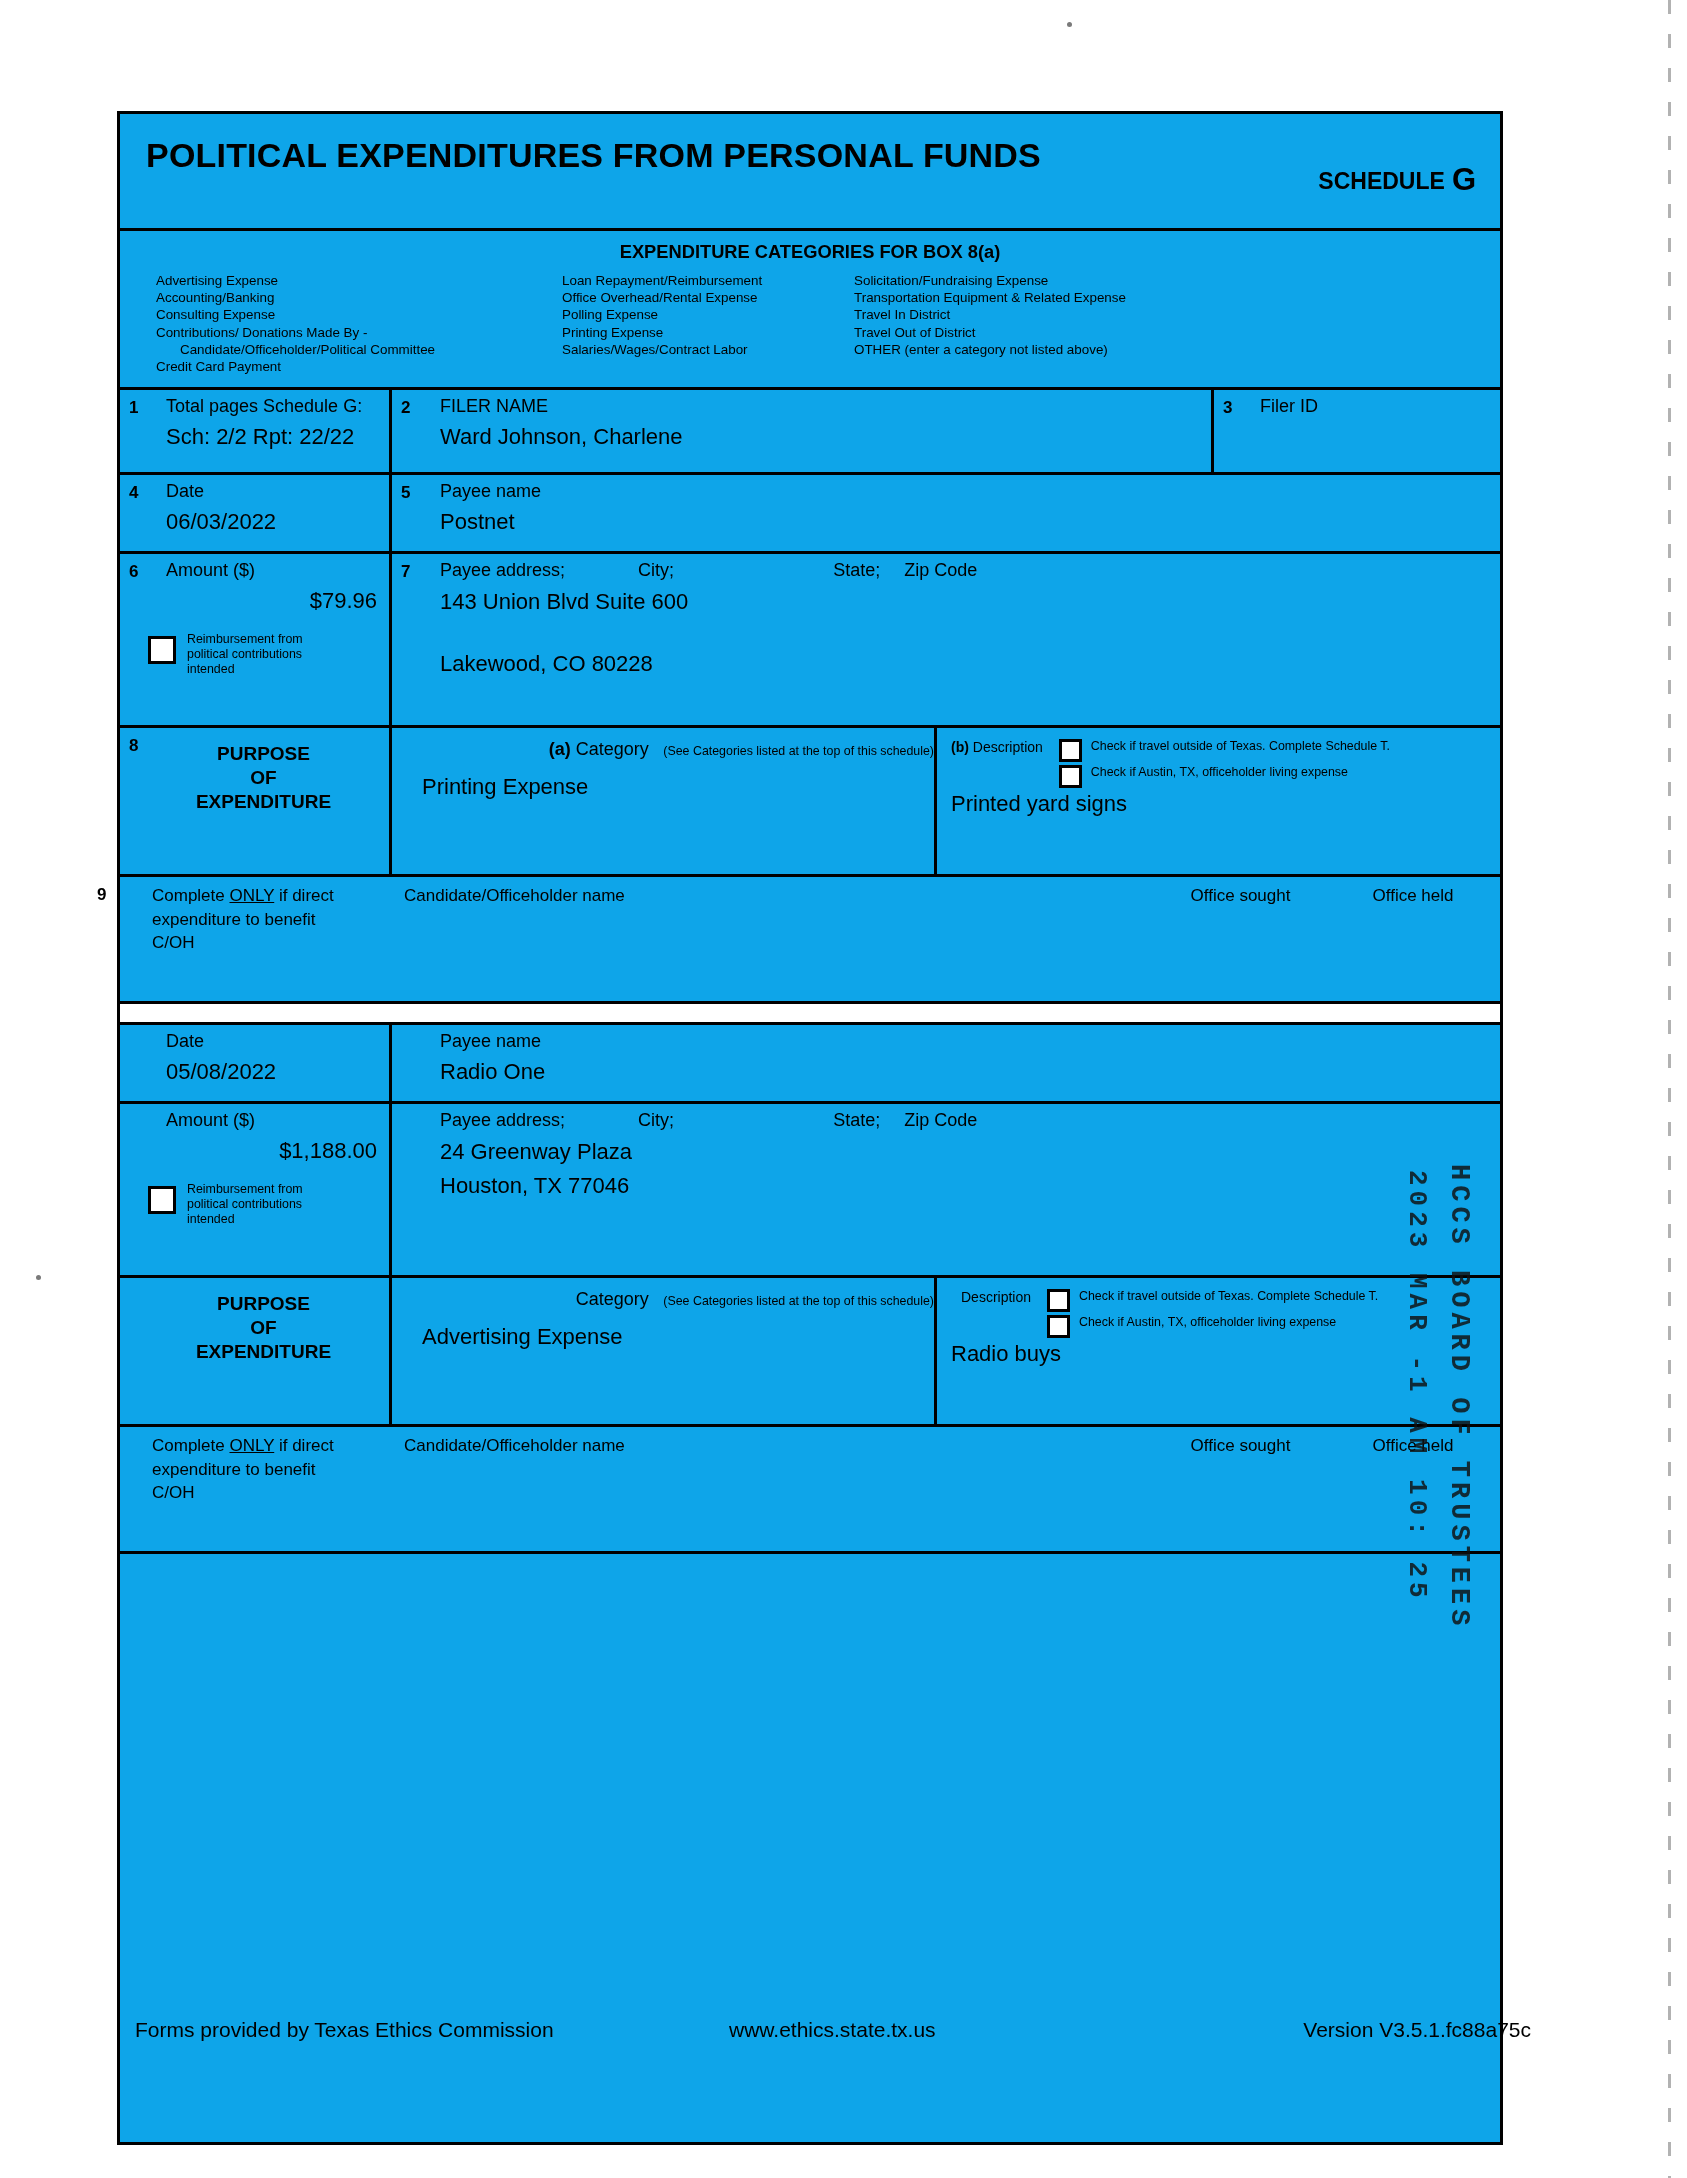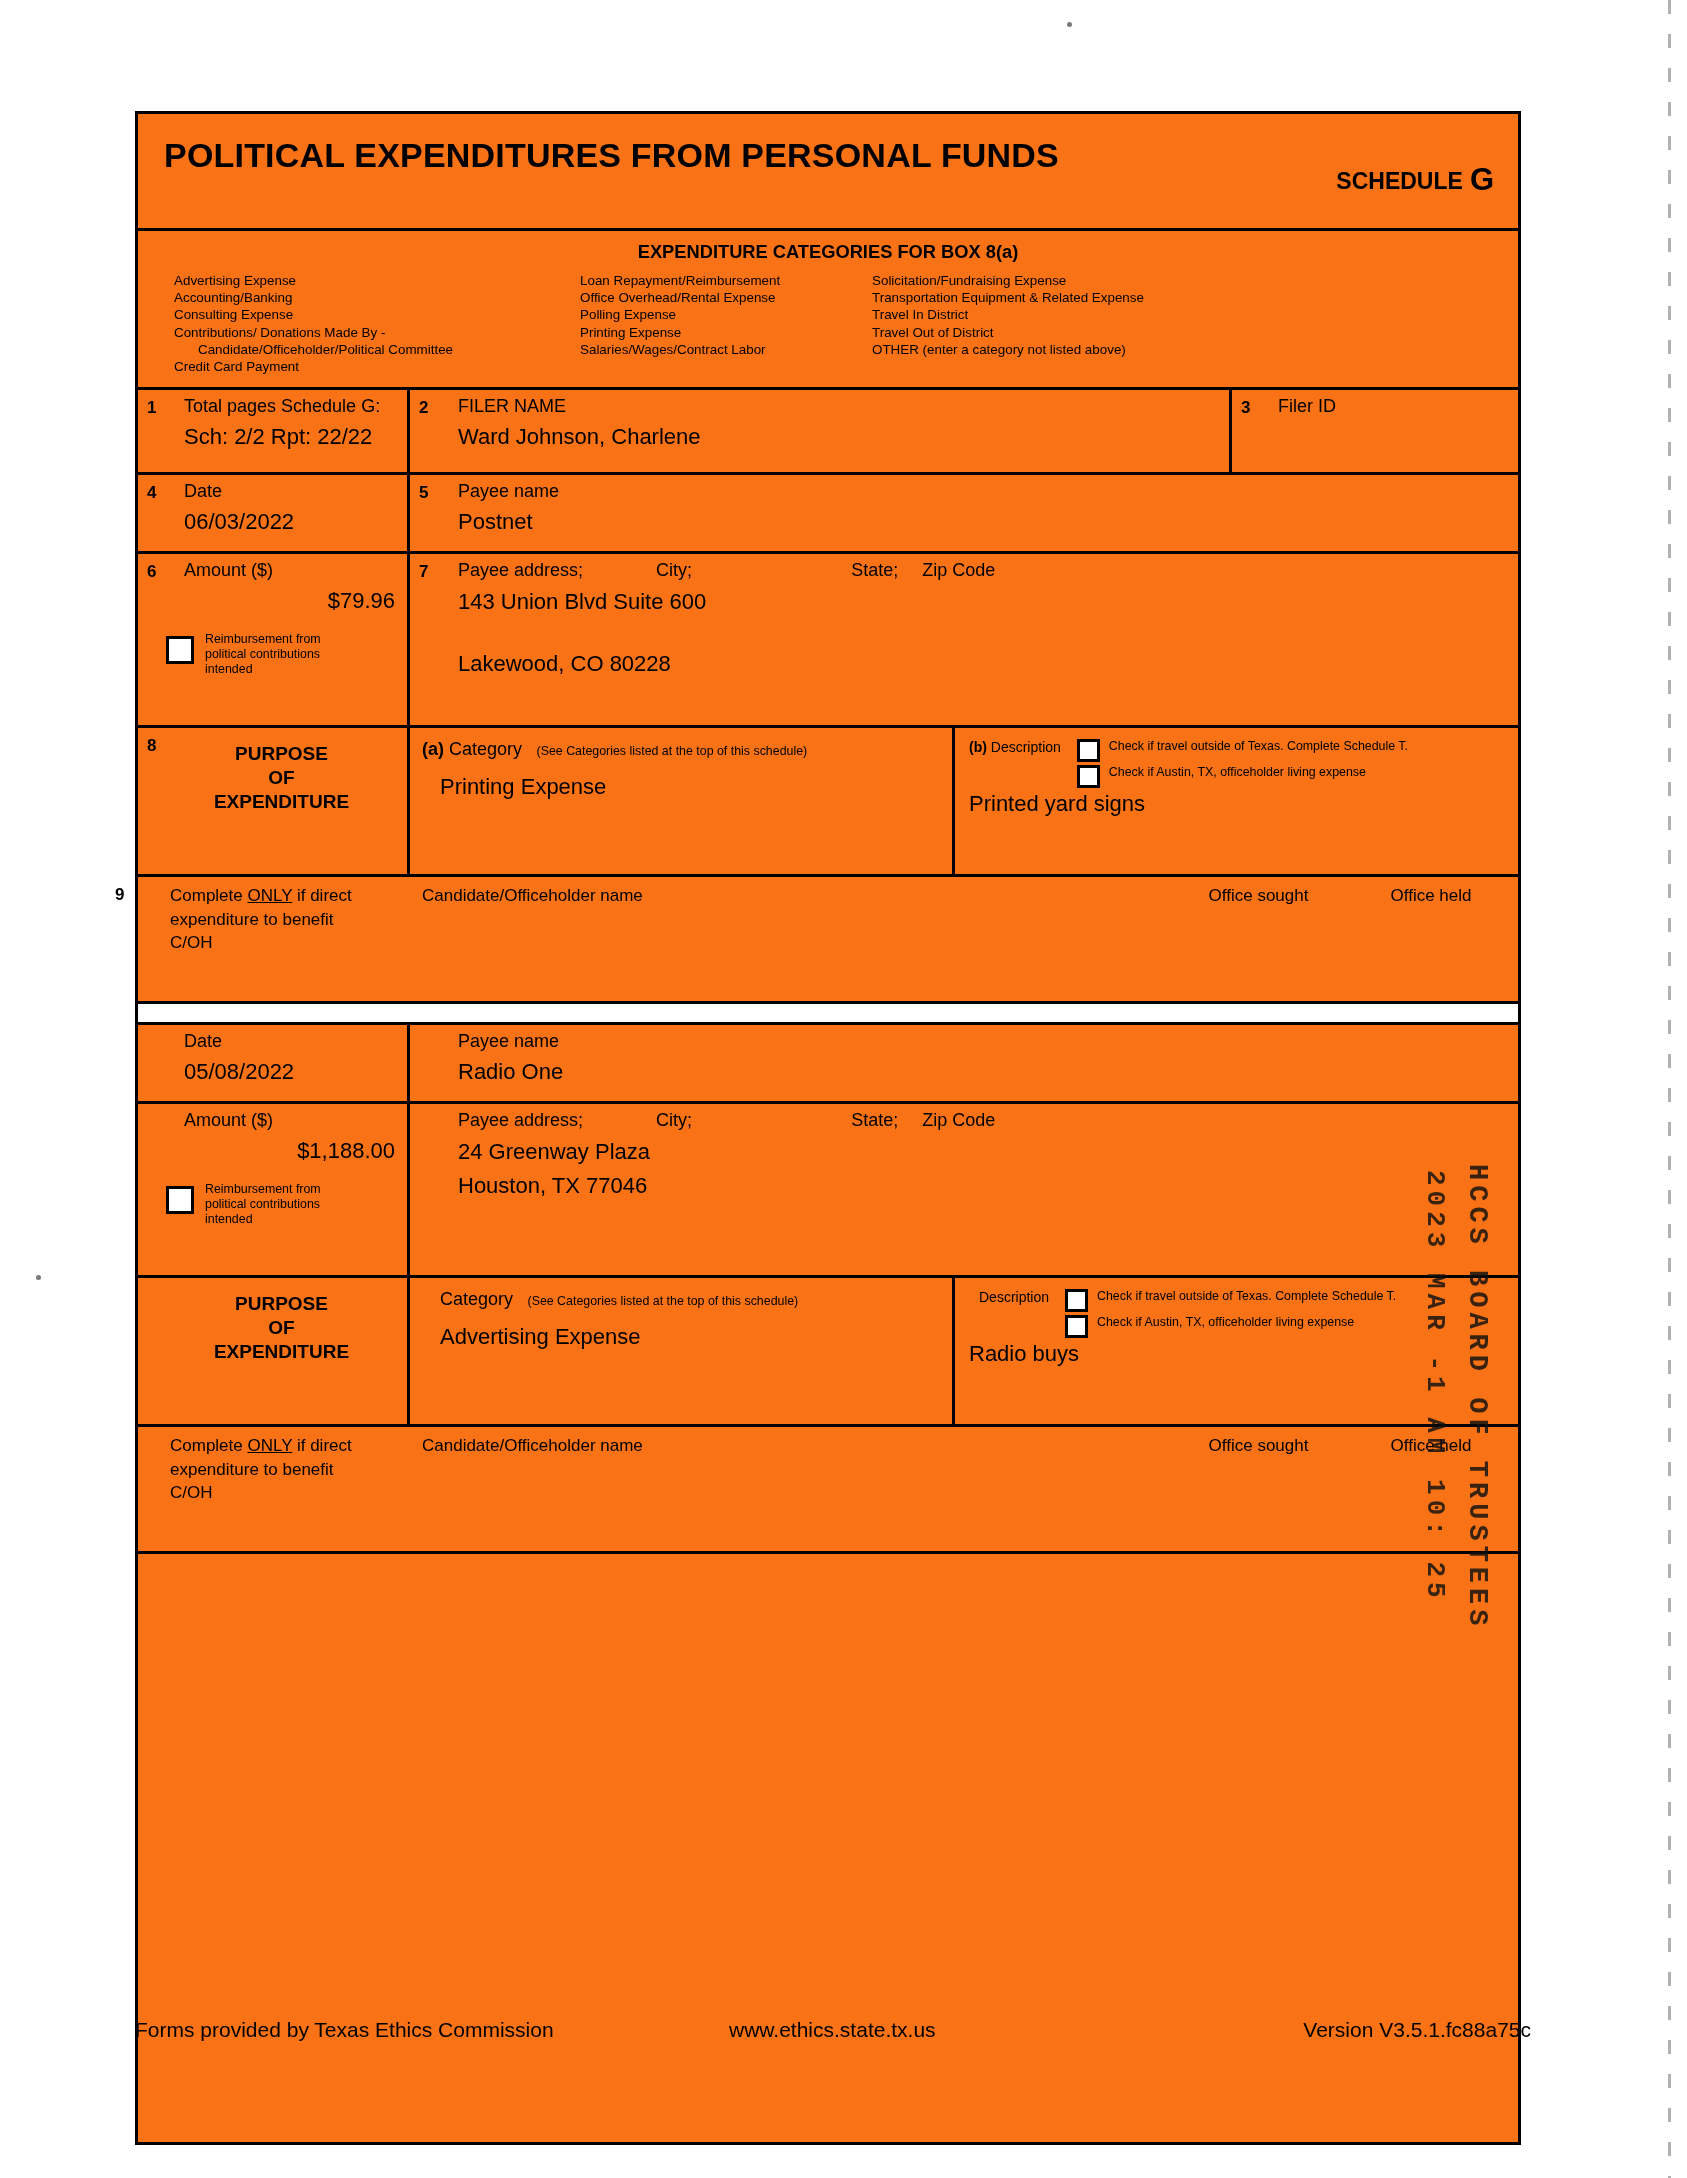--- a/index.html
+++ b/index.html
@@ -36,26 +36,26 @@
   }
   .speck {
     position: absolute;
     background: #7a7a7a;
     border-radius: 50%;
   }
 
   
   .form {
     position: absolute;
-    left: 135px;
+    left: 117px;
     top: 111px;
     width: 1386px;
     border: 3px solid #000;
     box-sizing: border-box;
-    background: #f97316;
+    background: #0ea5e9;
   }
 
   .title-band {
     position: relative;
     height: 117px;
     border-bottom: 3px solid #000;
     box-sizing: border-box;
   }
   .form-title {
     position: absolute;
@@ -194,21 +194,21 @@
   .r4 .c-b { width: 545px; padding-left: 12px; }
   .r4 .c-c { width: 563px; padding-left: 14px; }
   .purpose-box {
     text-align: center;
     font-size: 19px;
     font-weight: bold;
     line-height: 1.26;
     margin-top: 8px;
     padding-left: 18px;
   }
-  .cat-line { margin-top: 5px; }
+  .cat-line { margin-top: 5px; text-align: right; }
   .cat-line .k { font-size: 18px; }
   .cat-line .k b { font-weight: bold; }
   .cat-line .hint {
     font-size: 12.4px;
     margin-left: 10px;
   }
   .cat-value { font-size: 22px; margin-top: 14px; padding-left: 18px; }
 
   .desc-head {
     display: flex;

